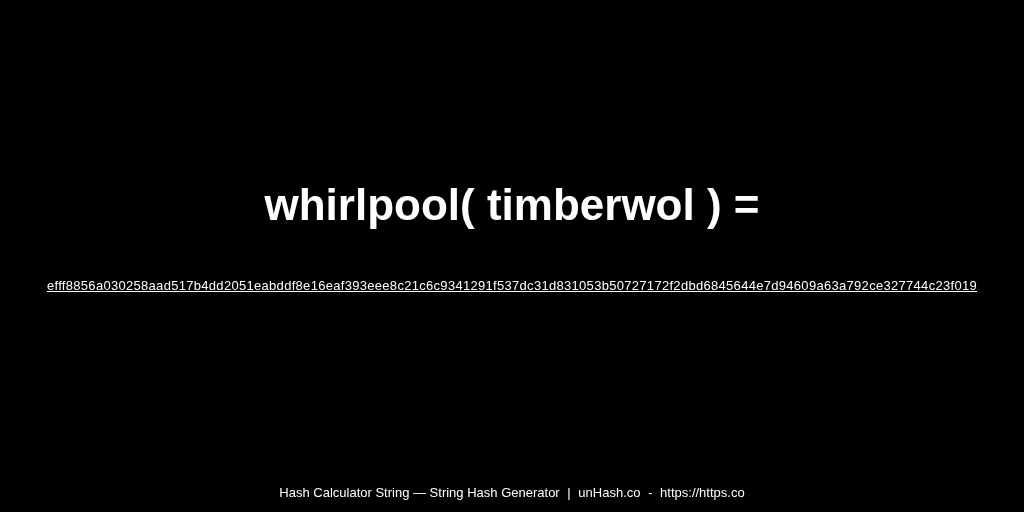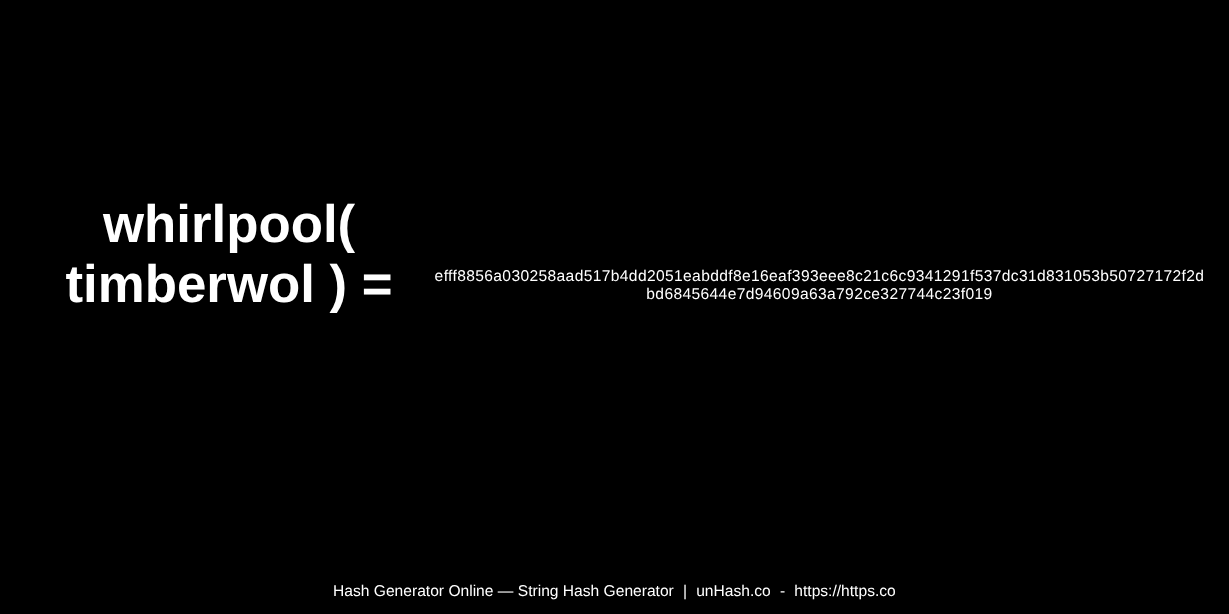--- a/index.html
+++ b/index.html
@@ -13,39 +13,40 @@
       background: #000000;
       display: flex;
       flex-direction: column;
       justify-content: space-between;
       font-family: Arial, Helvetica, sans-serif;
       overflow: hidden;
     }
     .main-content {
       flex: 1;
       display: flex;
-      flex-direction: row;
+      flex-direction: column;
       justify-content: center;
       align-items: center;
       padding: 0 20px;
     }
     .hash-expression {
       color: #ffffff;
       font-size: 44px;
       font-weight: bold;
       text-align: center;
       margin-bottom: 48px;
     }
     .hash-output {
       color: #ffffff;
       font-size: 13px;
       font-family: Arial, Helvetica, sans-serif;
       text-align: center;
       word-break: break-all;
       letter-spacing: 0.3px;
+      text-decoration: underline;
     }
     .footer {
       color: #ffffff;
       font-size: 13px;
       text-align: center;
       padding: 12px 0;
       width: 100%;
     }
     .footer-separator {
       margin: 0 4px;
@@ -53,18 +54,18 @@
   </style>
 </head>
 <body>
 
 <div class="main-content">
   <div class="hash-expression">whirlpool( timberwol ) =</div>
   <div class="hash-output">efff8856a030258aad517b4dd2051eabddf8e16eaf393eee8c21c6c9341291f537dc31d831053b50727172f2dbd6845644e7d94609a63a792ce327744c23f019</div>
 </div>
 
 <div class="footer">
-  <span>Hash Generator Online — String Hash Generator</span>
+  <span>Hash Calculator String — String Hash Generator</span>
   <span class="footer-separator">|</span>
   <span>unHash.co</span>
   <span class="footer-separator">-</span>
   <span>https://https.co</span>
 </div>
 
 </body></html>

